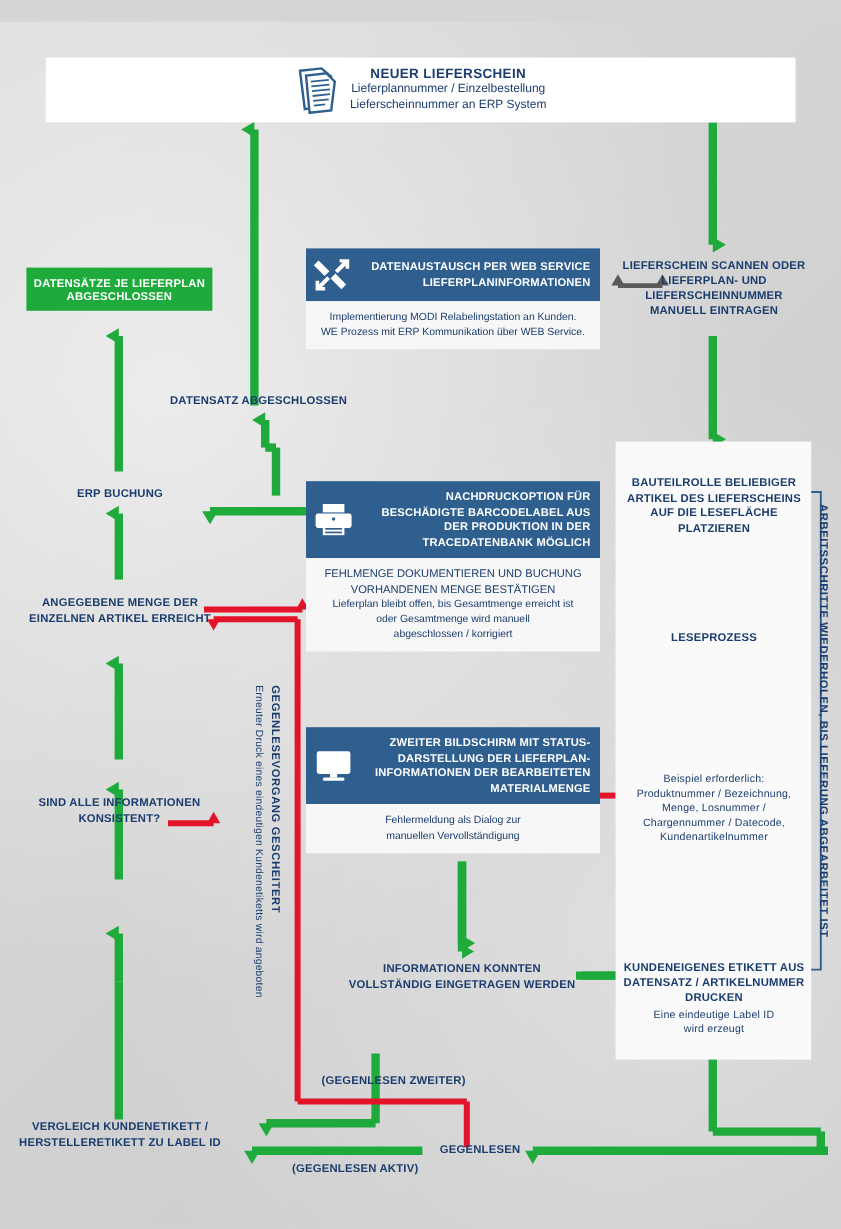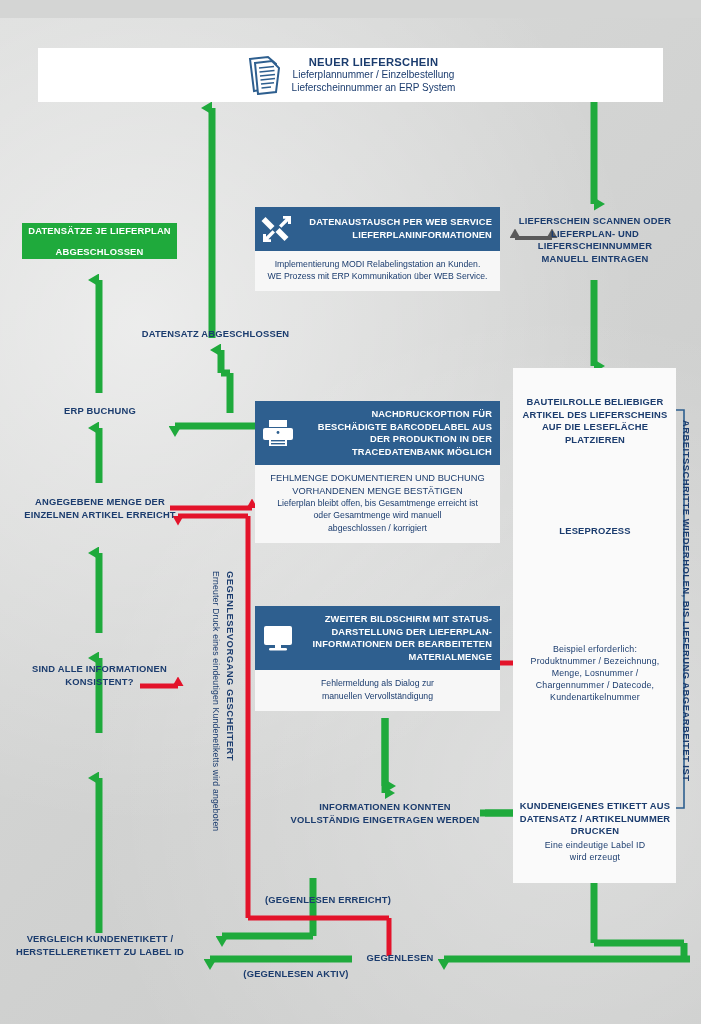--- a/index.html
+++ b/index.html
@@ -22,21 +22,21 @@
   .panel{position:absolute;background:#fafafa;}
   .box{position:absolute;}
   .hdr{background:#2e5f8f;color:#fff;display:flex;align-items:center;gap:8px;padding:7px 8px 7px 6px;}
   .hdr .ttl{flex:1;text-align:right;font-weight:bold;font-size:9.3px;line-height:12.6px;letter-spacing:.15px;}
   .body{background:#f7f7f7;padding:7px 8px 9px;text-align:center;color:#1b3c6e;}
   .body .b1{font-weight:normal;font-size:9.3px;line-height:12.4px;}
   .body .b2{font-size:8.7px;line-height:12.2px;}
 
   .lbl{position:absolute;color:#1b3c6e;font-weight:bold;font-size:9.4px;line-height:12.6px;text-align:center;letter-spacing:.2px;}
   .lbl.sub{font-weight:normal;font-size:8.8px;line-height:11.8px;}
-  .greenbox{position:absolute;background:#1faa3c;color:#fff;font-weight:bold;font-size:9.4px;line-height:21px;text-align:center;
+  .greenbox{position:absolute;background:#1faa3c;color:#fff;font-weight:bold;font-size:9.4px;line-height:11px;text-align:center;
             display:flex;align-items:center;justify-content:center;letter-spacing:.2px;}
 
   .vtext{position:absolute;color:#1b3c6e;white-space:nowrap;transform-origin:0 0;}
   .vtext.b{font-weight:bold;font-size:9.4px;letter-spacing:.5px;}
   .vtext.n{font-weight:normal;font-size:8.6px;letter-spacing:.2px;}
 
   .topbar{position:absolute;left:38px;top:30px;width:625px;height:54px;background:#fff;}
   .topbar .inner{display:flex;align-items:center;justify-content:center;gap:10px;height:100%;}
   .topbar .t1{color:#1b3c6e;font-weight:bold;font-size:11.2px;letter-spacing:.3px;}
   .topbar .t2{color:#1b3c6e;font-size:10px;line-height:13.4px;}
@@ -259,21 +259,21 @@
   <div class="lbl" style="left:14px;top:478px;width:172px;">ANGEGEBENE MENGE DER EINZELNEN ARTIKEL ERREICHT</div>
 
   <div class="lbl" style="left:22px;top:645px;width:155px;">SIND ALLE INFORMATIONEN KONSISTENT?</div>
 
   <div class="lbl" style="left:14px;top:915px;width:172px;">VERGLEICH KUNDENETIKETT / HERSTELLERETIKETT ZU LABEL ID</div>
 
   <div class="lbl" style="left:350px;top:934px;width:100px;">GEGENLESEN</div>
 
   <div class="lbl" style="left:216px;top:950px;width:160px;">(GEGENLESEN AKTIV)</div>
 
-  <div class="lbl" style="left:248px;top:876px;width:160px;">(GEGENLESEN ERREICHT)</div>
+  <div class="lbl" style="left:248px;top:876px;width:160px;">(GEGENLESEN ZWEITER)</div>
 
   <div class="lbl" style="left:285px;top:783px;width:200px;">INFORMATIONEN KONNTEN VOLLSTÄNDIG EINGETRAGEN WERDEN</div>
 
   <div class="lbl" style="left:519px;top:378px;width:152px;">BAUTEILROLLE BELIEBIGER ARTIKEL DES LIEFERSCHEINS AUF DIE LESEFLÄCHE PLATZIEREN</div>
 
   <div class="lbl" style="left:519px;top:507px;width:152px;">LESEPROZESS</div>
 
 
   <div class="lbl sub" style="left:519px;top:626px;width:152px;">Beispiel erforderlich:</div>
   <div class="lbl sub" style="left:513px;top:638px;width:164px;">Produktnummer / Bezeichnung,</div>

